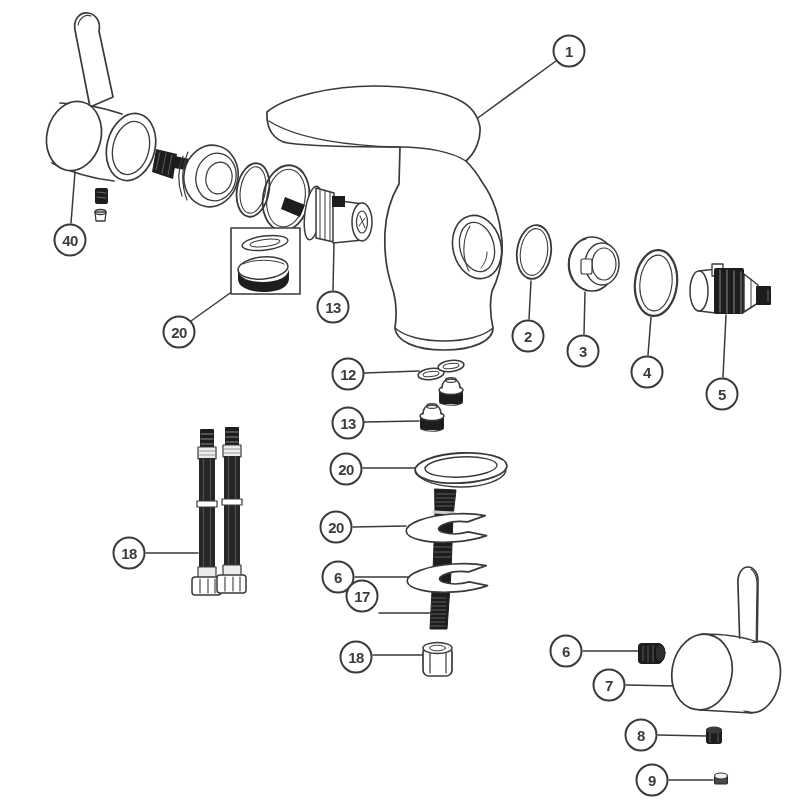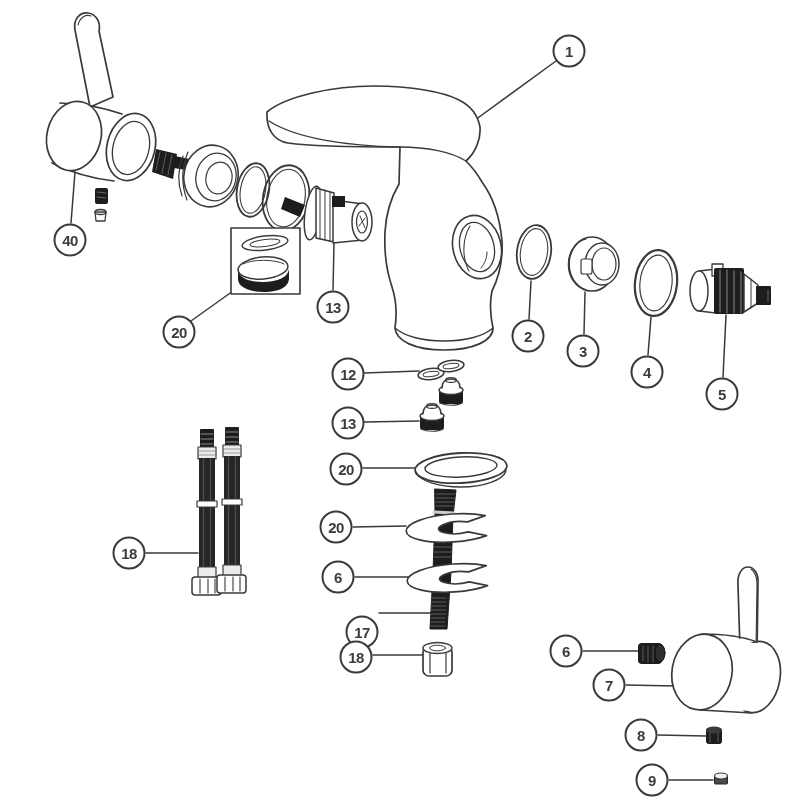--- a/index.html
+++ b/index.html
@@ -315,21 +315,21 @@
     </div>
   <div class="callout" style="left:346px;top:469px">
       <span>20</span>
     </div>
   <div class="callout" style="left:336px;top:527px">
       <span>20</span>
     </div>
   <div class="callout" style="left:338px;top:577px">
       <span>6</span>
     </div>
-  <div class="callout" style="left:362px;top:632px">
+  <div class="callout" style="left:362px;top:596px">
       <span>17</span>
     </div>
   <div class="callout" style="left:356px;top:657px">
       <span>18</span>
     </div>
   <div class="callout" style="left:129px;top:553px">
       <span>18</span>
     </div>
   <div class="callout" style="left:70px;top:240px">
       <span>40</span>

